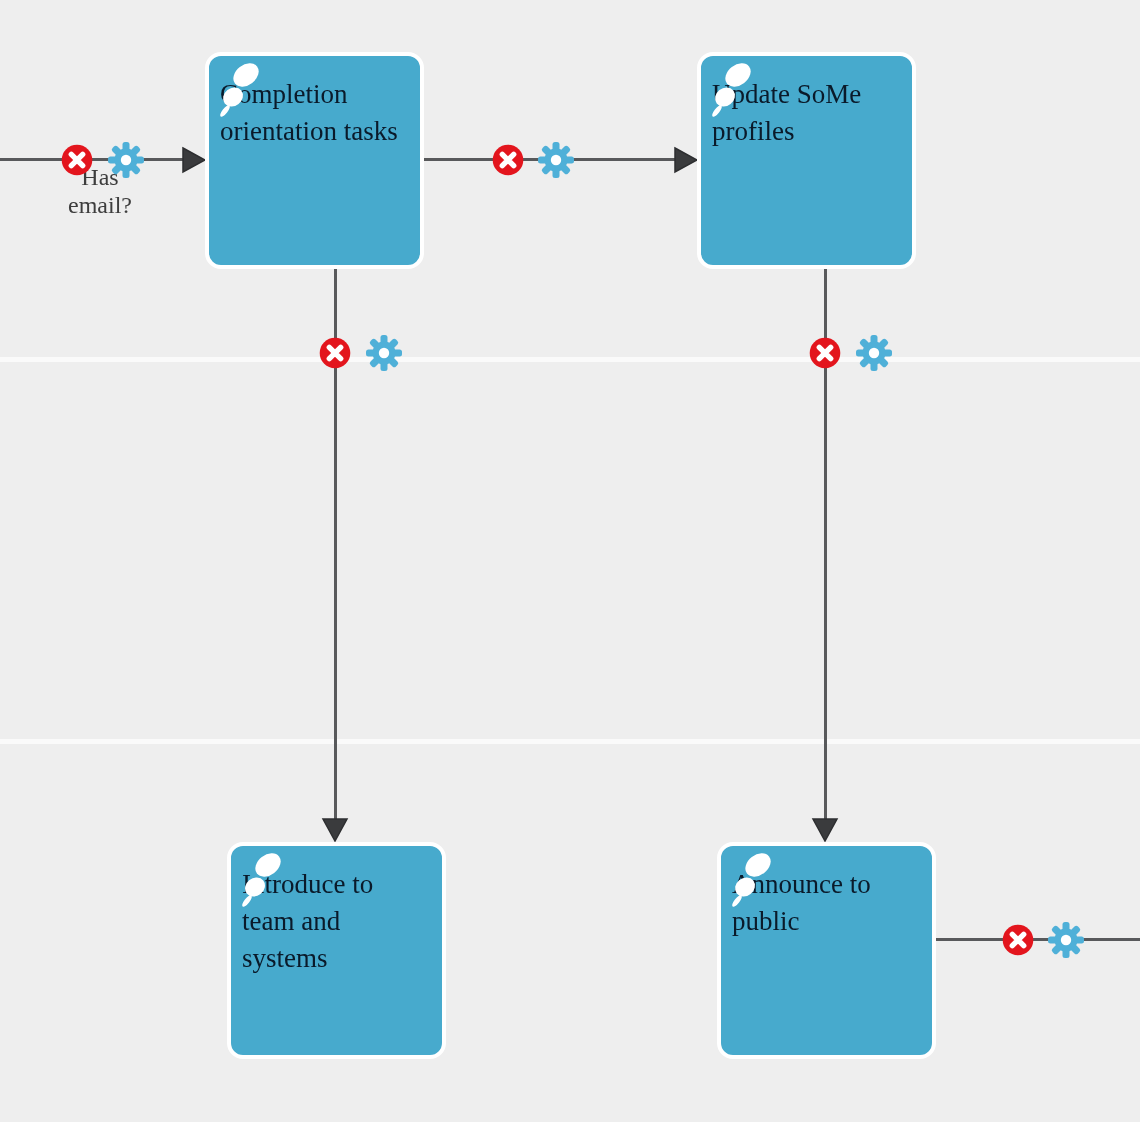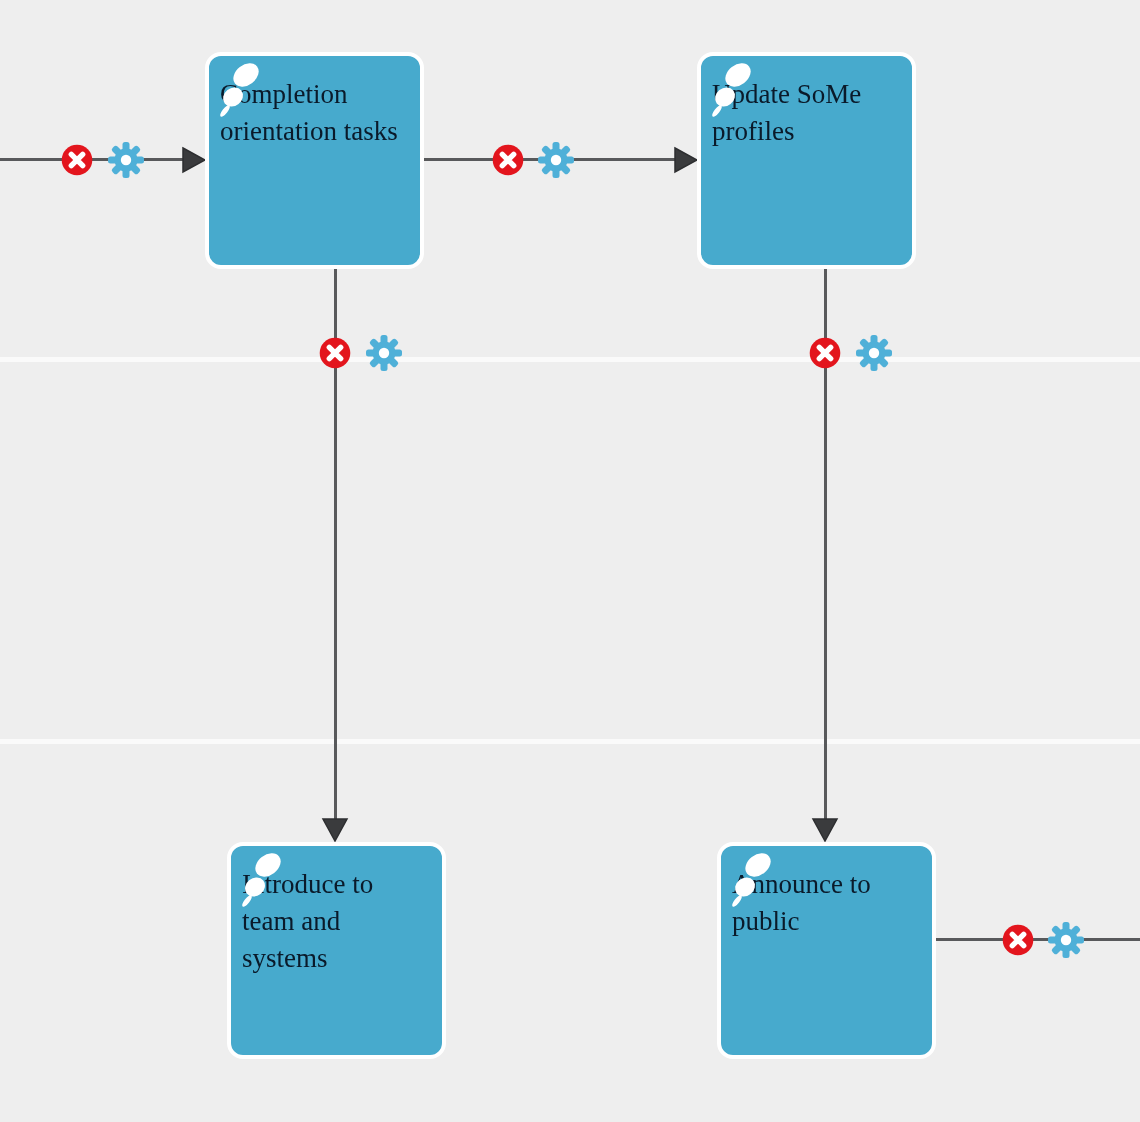--- a/index.html
+++ b/index.html
@@ -73,20 +73,22 @@
 
 <div class="canvas">
 
   <div class="lane-divider" style="top:357px;"></div>
   <div class="lane-divider" style="top:739px;"></div>
 
   <div class="line h" style="left:0;top:158px;width:184px;"></div>
   <svg class="arrowhead" style="left:182px;top:146px;" width="24" height="28">
       <use href="#sym-arrow-right"></use>
     </svg>
+  <div class="edge-label">Has
+email?</div>
   <div class="icon-btn" style="left:77px;top:160px;">
       <svg>
         <use href="#sym-x"></use>
       </svg>
     </div>
   <div class="icon-btn gear" style="left:126px;top:160px;">
       <svg>
         <use href="#sym-gear"></use>
       </svg>
     </div>

